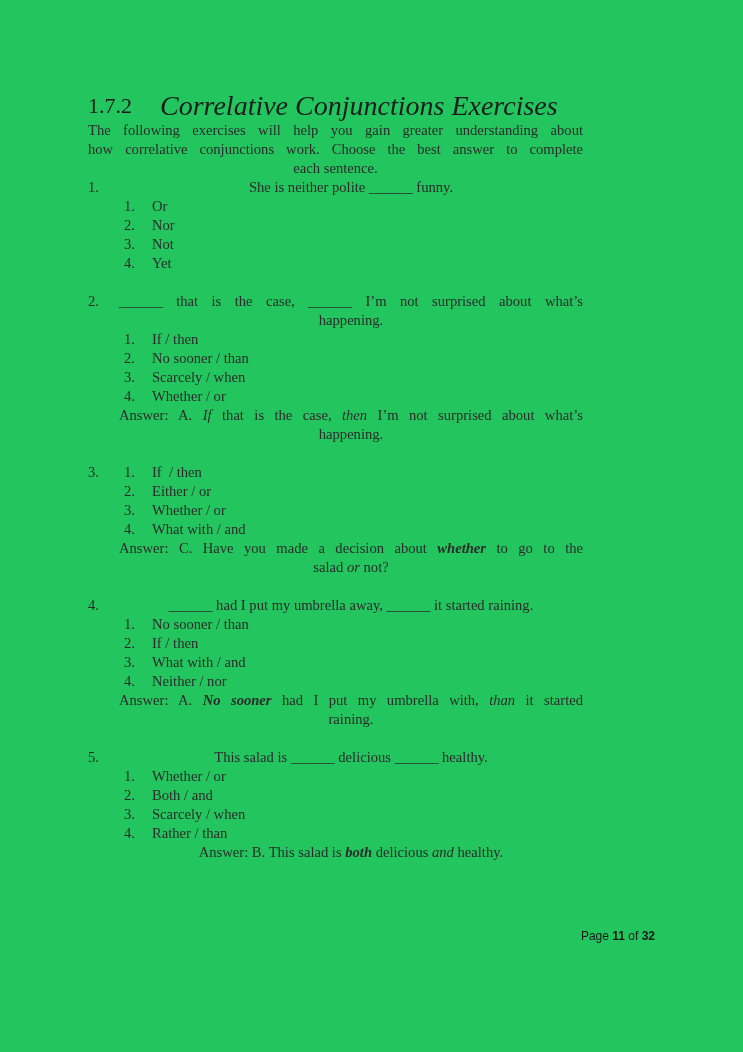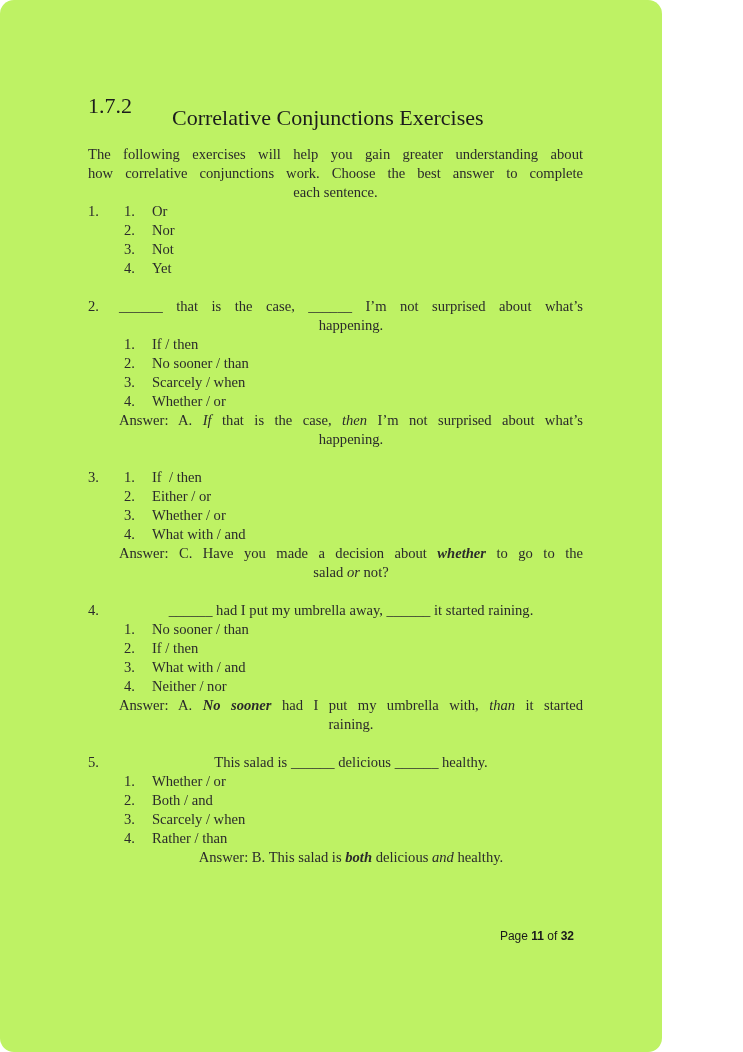--- a/index.html
+++ b/index.html
@@ -5,40 +5,40 @@
   html, body { margin: 0; padding: 0; }
   body {
     width: 743px; height: 1052px;
     background: #ffffff;
     font-family: "Liberation Serif", "DejaVu Serif", serif;
     color: #2b2b2b;
     -webkit-font-smoothing: antialiased;
   }
   .page {
     position: relative;
-    width: 662px; height: 1052px;
-    background: #bef264;
+    width: 743px; height: 1052px;
+    background: #22c55e;
     overflow: hidden;
-    border-radius: 14px;
   }
   .content { padding: 93px 88px 0 88px; }
 
   
   .heading {
     display: flex;
     font-size: 22px;
     line-height: 26px;
     color: #1c1c1c;
     font-weight: 400;
   }
   .heading-num { width: 72px; flex: none; }
   .heading-title {
-    margin: 12px; padding: 0;
-    font-size: 22px; line-height: 26px;
+    margin: 0; padding: 0;
+    font-size: 28px; line-height: 26px;
     font-weight: 400;
+    font-style: italic;
   }
 
   
   .body-col { width: 495px; margin-top: 2px; }
 
   .intro { font-size: 14.6px; }
 
   .tline { line-height: 19px; font-size: 14.6px; text-align: center; }
   .tline-j { text-align: justify; text-align-last: justify; }
 
@@ -82,20 +82,23 @@
     <div class="body-col">
       <div class="intro" id="intro">
           <div class="tline tline-j"><span class="seg-n">The following exercises will help you gain greater understanding about</span></div>
           <div class="tline tline-j"><span class="seg-n">how correlative conjunctions work. Choose the best answer to complete</span></div>
           <div class="tline"><span class="seg-n">each sentence.</span></div>
         </div>
       <div id="questions">
   <div class="q-row">
     <div class="q-num">1.</div>
     <div class="q-body">
+      <div class="q-text">
+                <div class="tline"><span class="seg-n">She is neither polite ______ funny.</span></div>
+              </div>
       <div class="options">
                 <div class="opt-row">
                   <div class="opt-num">1.</div>
                   <div class="opt-label">Or</div>
                 </div>
                 <div class="opt-row">
                   <div class="opt-num">2.</div>
                   <div class="opt-label">Nor</div>
                 </div>
                 <div class="opt-row">

